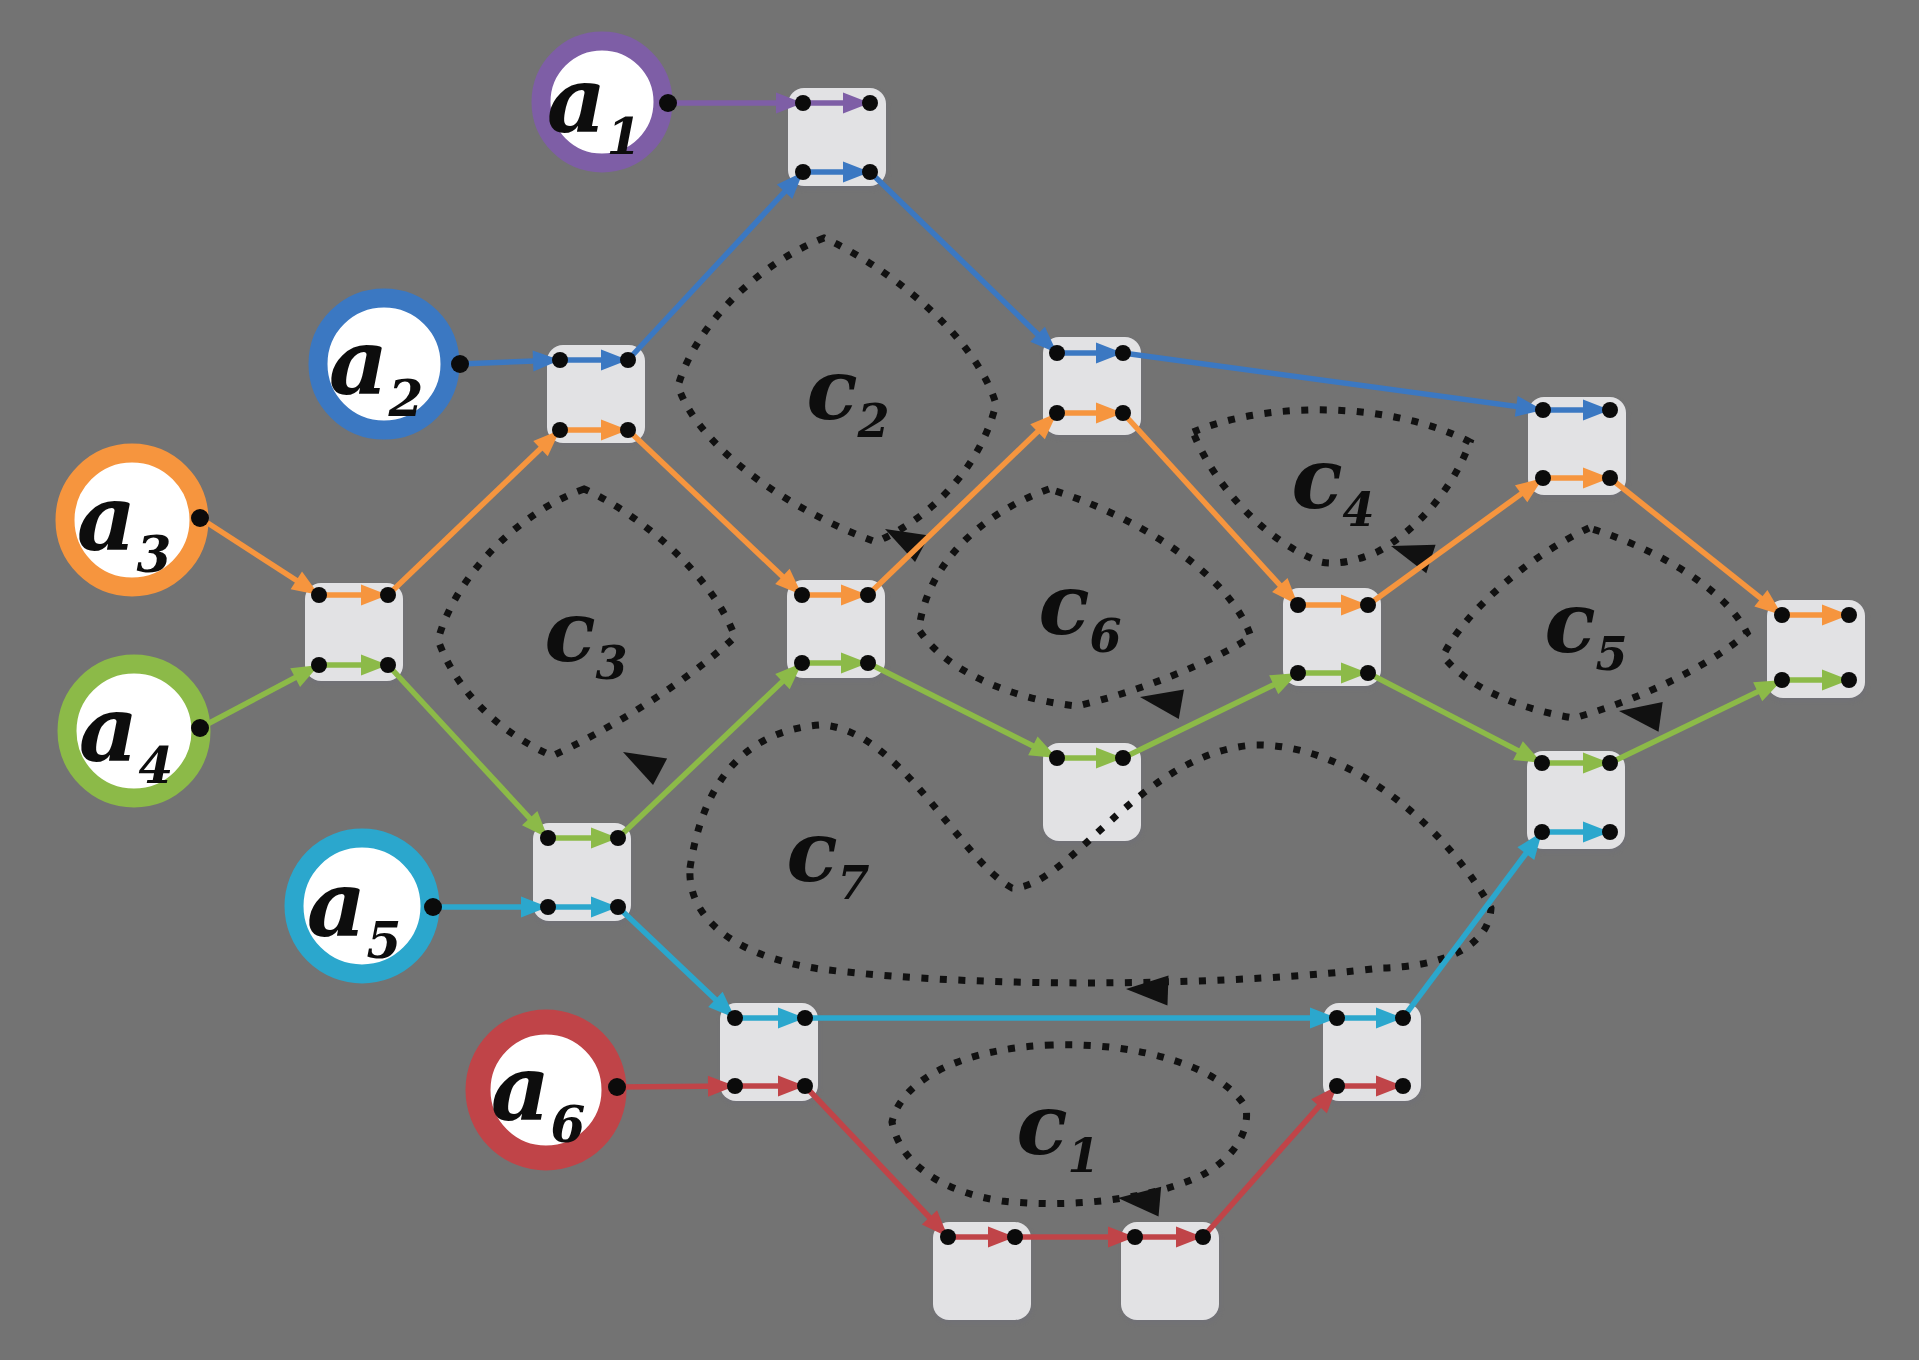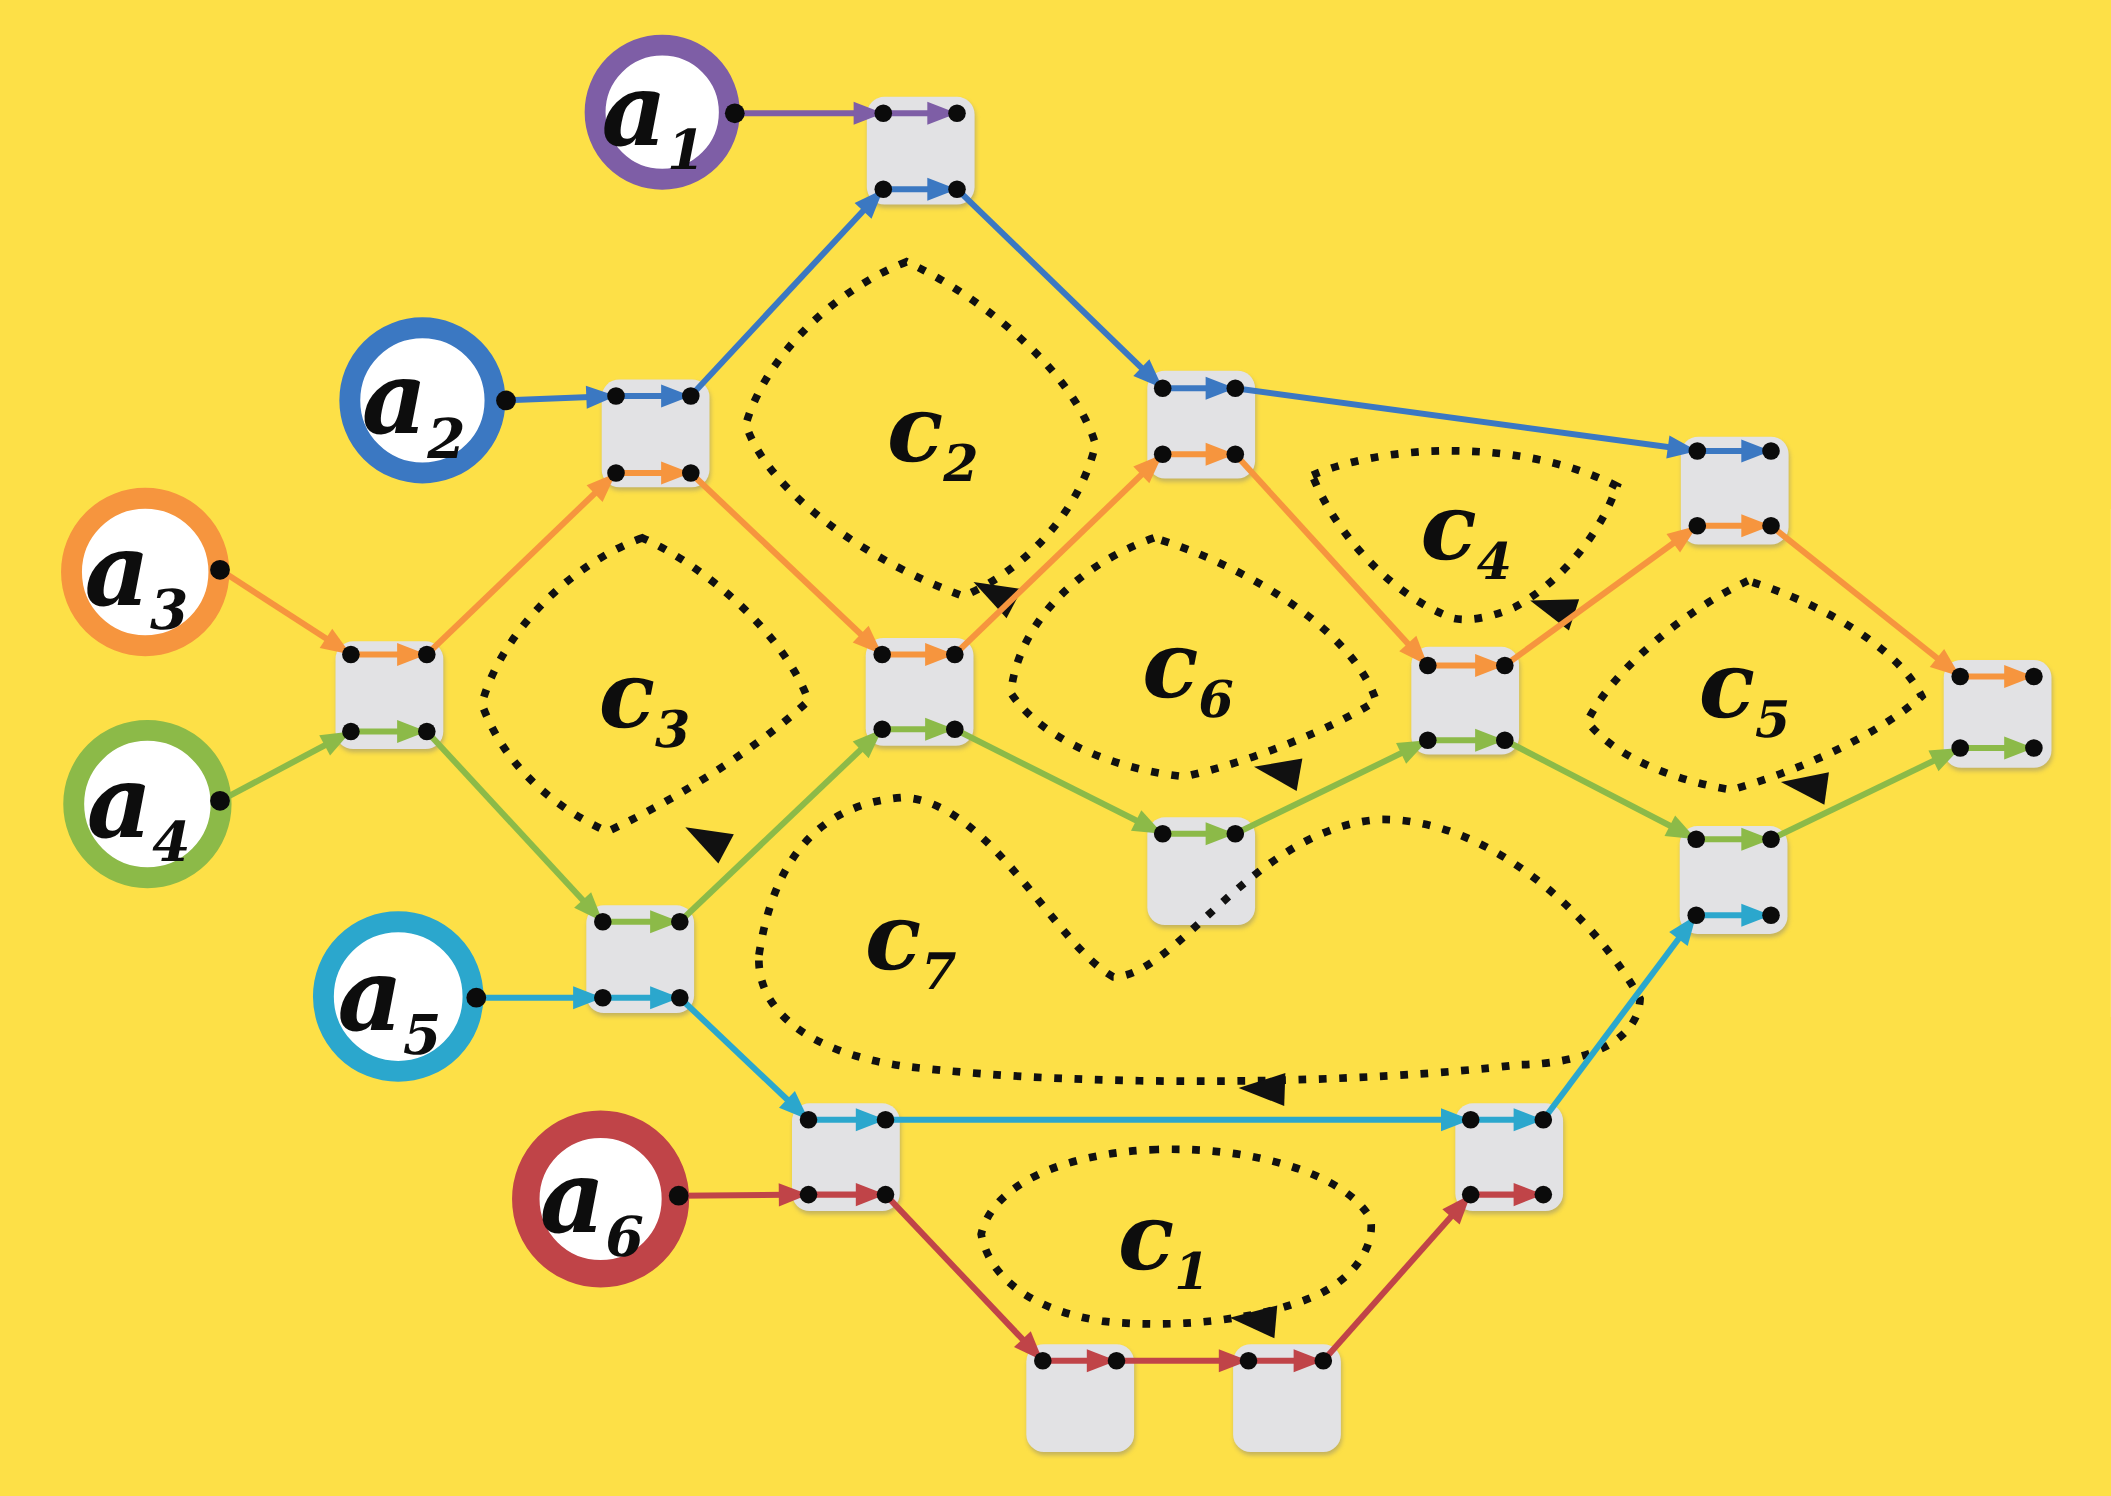--- a/index.html
+++ b/index.html
@@ -1,16 +1,16 @@
 <!DOCTYPE html>
 <html><head>
 <meta charset="utf-8">
 <style>
   html,body{margin:0;padding:0;background:#ffffff;}
-  #stage{width:1919px;height:1360px;position:relative;background:#fde047;overflow:hidden;}
+  #stage{width:1919px;height:1360px;position:relative;background:#737373;overflow:hidden;}
   svg{display:block;}
   .box{filter:drop-shadow(1px 3px 2px rgba(110,110,125,0.40));}
   text{font-family:"DejaVu Serif","Liberation Serif",serif;font-style:italic;font-weight:bold;fill:#0d0d0d;}
 </style>
 </head>
 <body>
 
 <div id="stage">
   <svg id="diagram" width="1919" height="1360" viewBox="0 0 1919 1360" xmlns="http://www.w3.org/2000/svg">
     <g id="layer-boxes">

